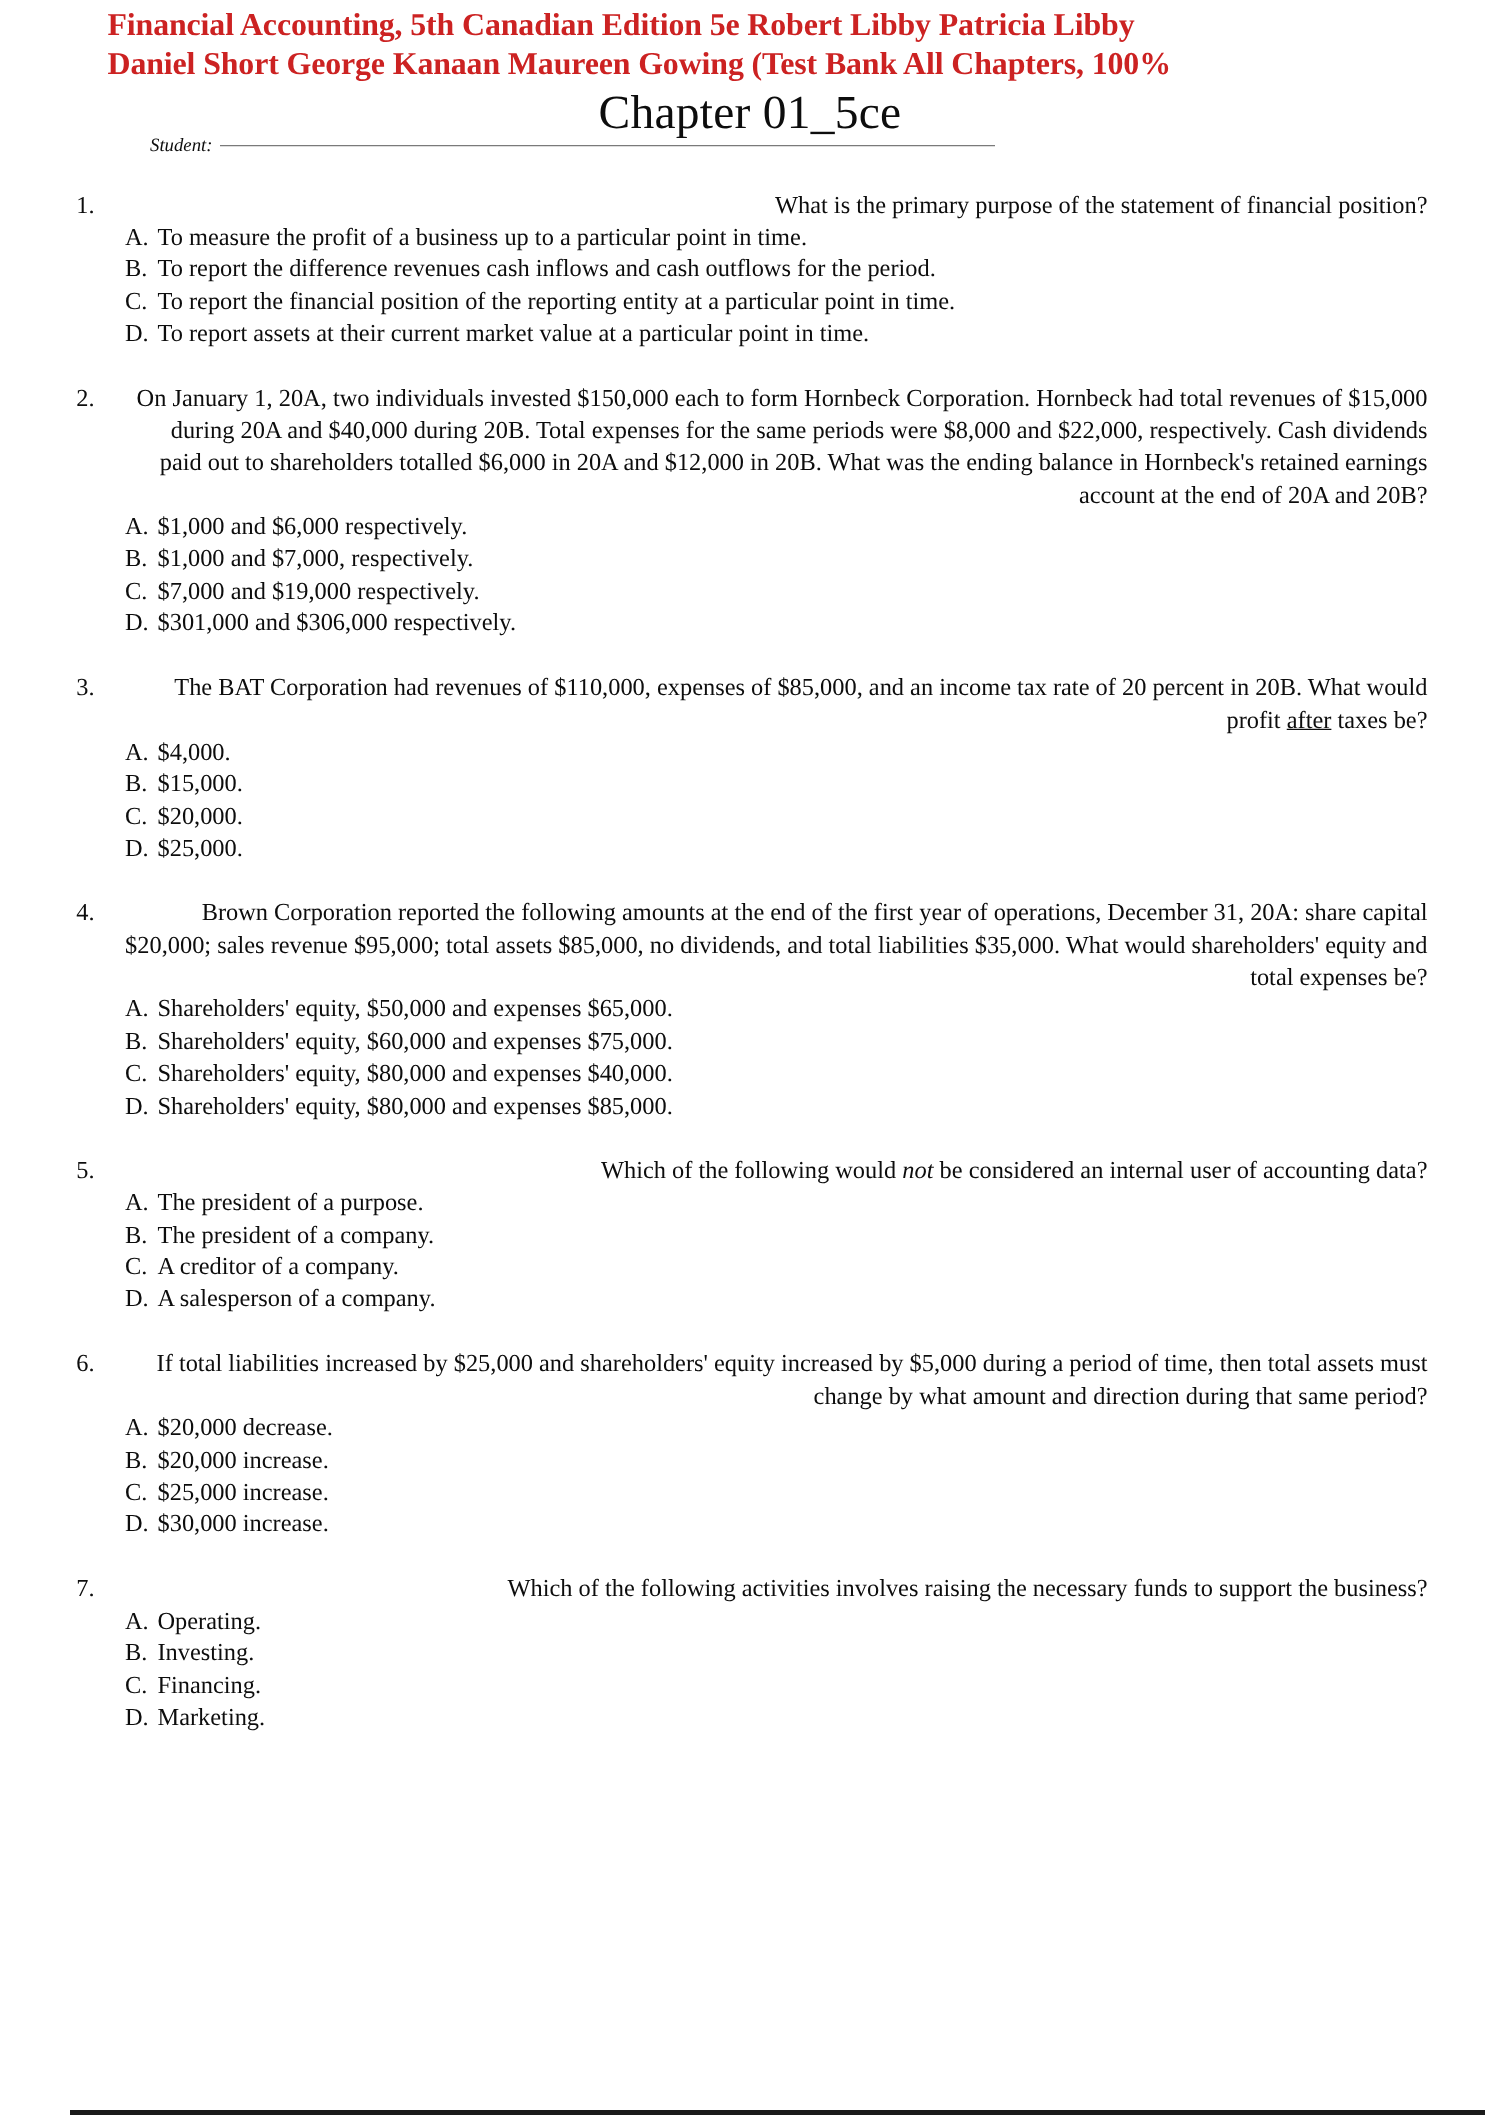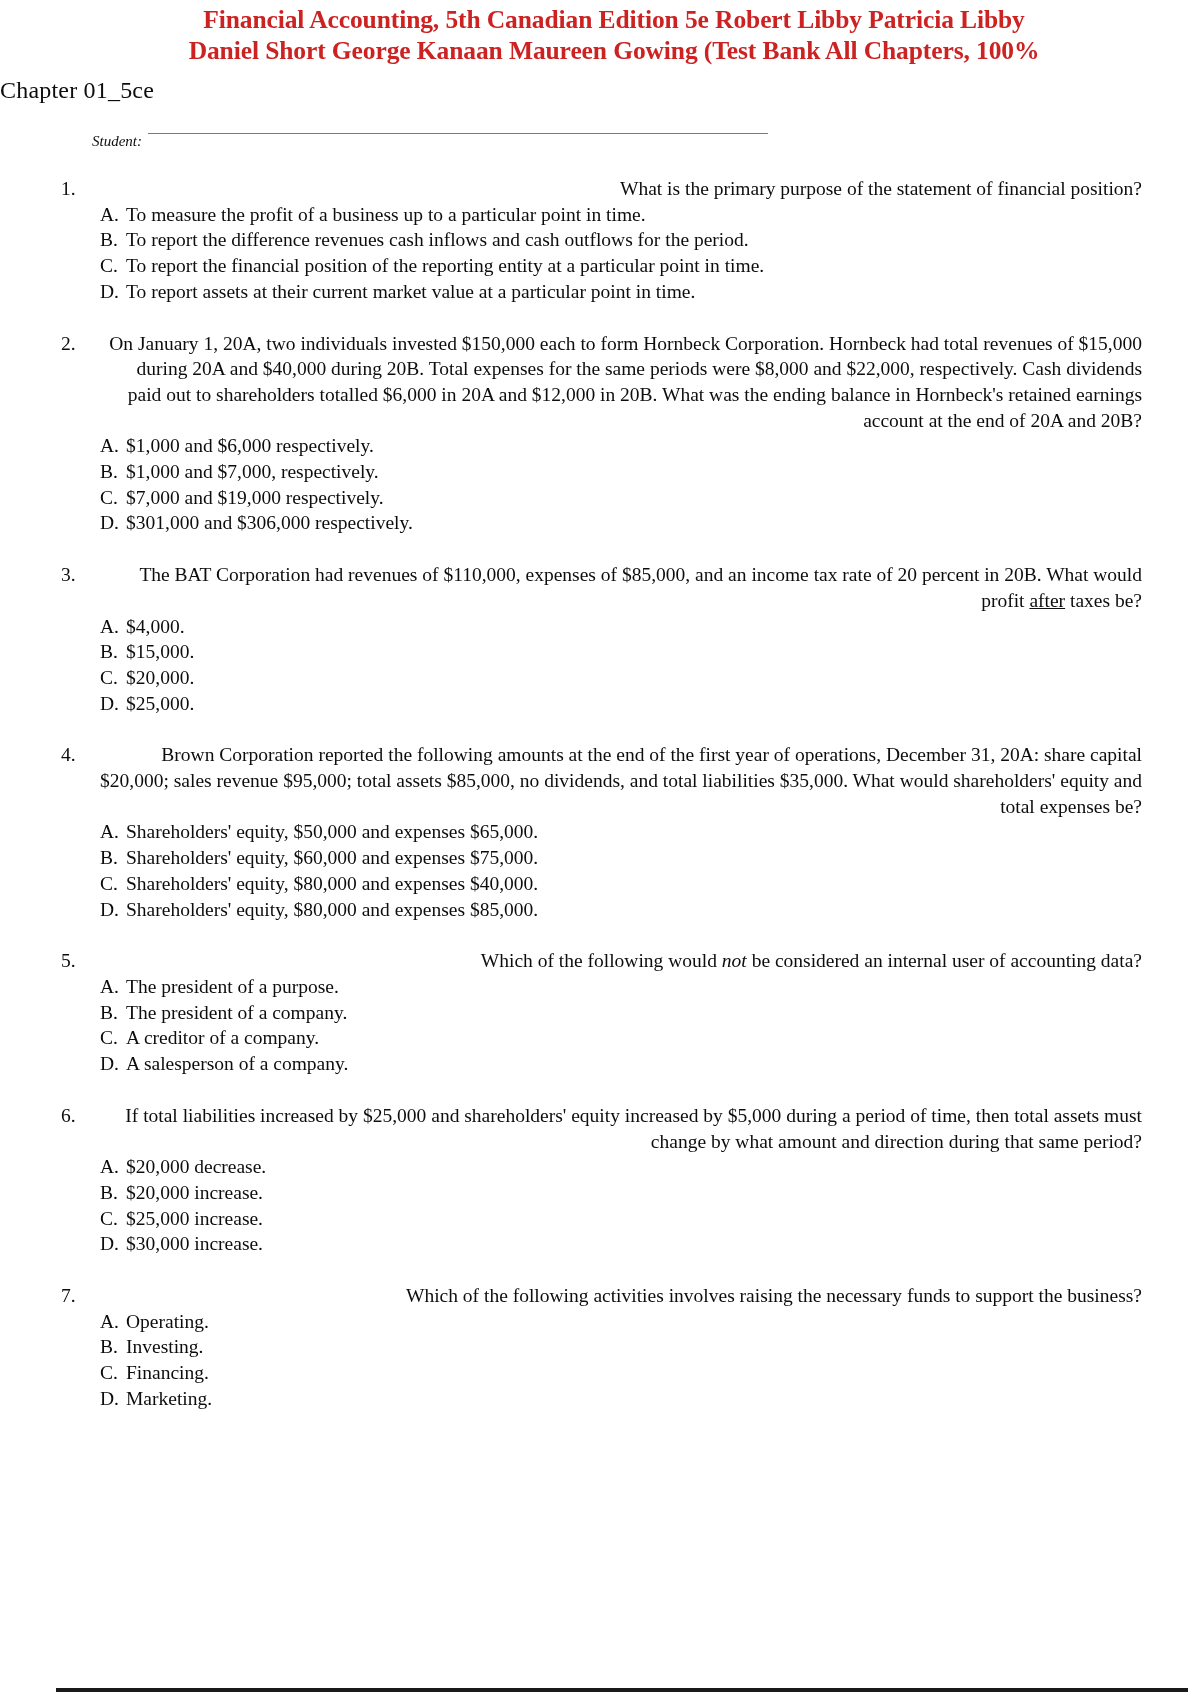--- a/index.html
+++ b/index.html
@@ -20,45 +20,45 @@
   .page {
     position: relative;
     width: 1200px;
     height: 1700px;
     box-sizing: border-box;
     padding: 0;
   }
 
   
   .banner {
-    text-align: center;
+    text-align: left;
     font-weight: bold;
     font-size: 25.5px;
     line-height: 31px;
     letter-spacing: -0.1px;
     padding: 4px 58px 0 86px;
     box-sizing: border-box;
   }
   .banner-line { display: block; white-space: nowrap; }
 
   
   .chapter-title {
-    font-size: 24px;
+    text-align: center;
+    font-size: 38px;
     line-height: 38px;
     font-weight: normal;
     margin-top: 5px;
     letter-spacing: 0.2px;
   }
 
   
   .student-row {
-    margin-top: 24px;
-    padding-left: 92px;
+    padding-left: 120px;
     display: flex;
-    align-items: flex-start;
+    align-items: center;
   }
   .student-label {
     font-style: italic;
     font-size: 15px;
     line-height: 16px;
     font-weight: normal;
     white-space: nowrap;
     padding-bottom: 1px;
   }
   .student-rule {

